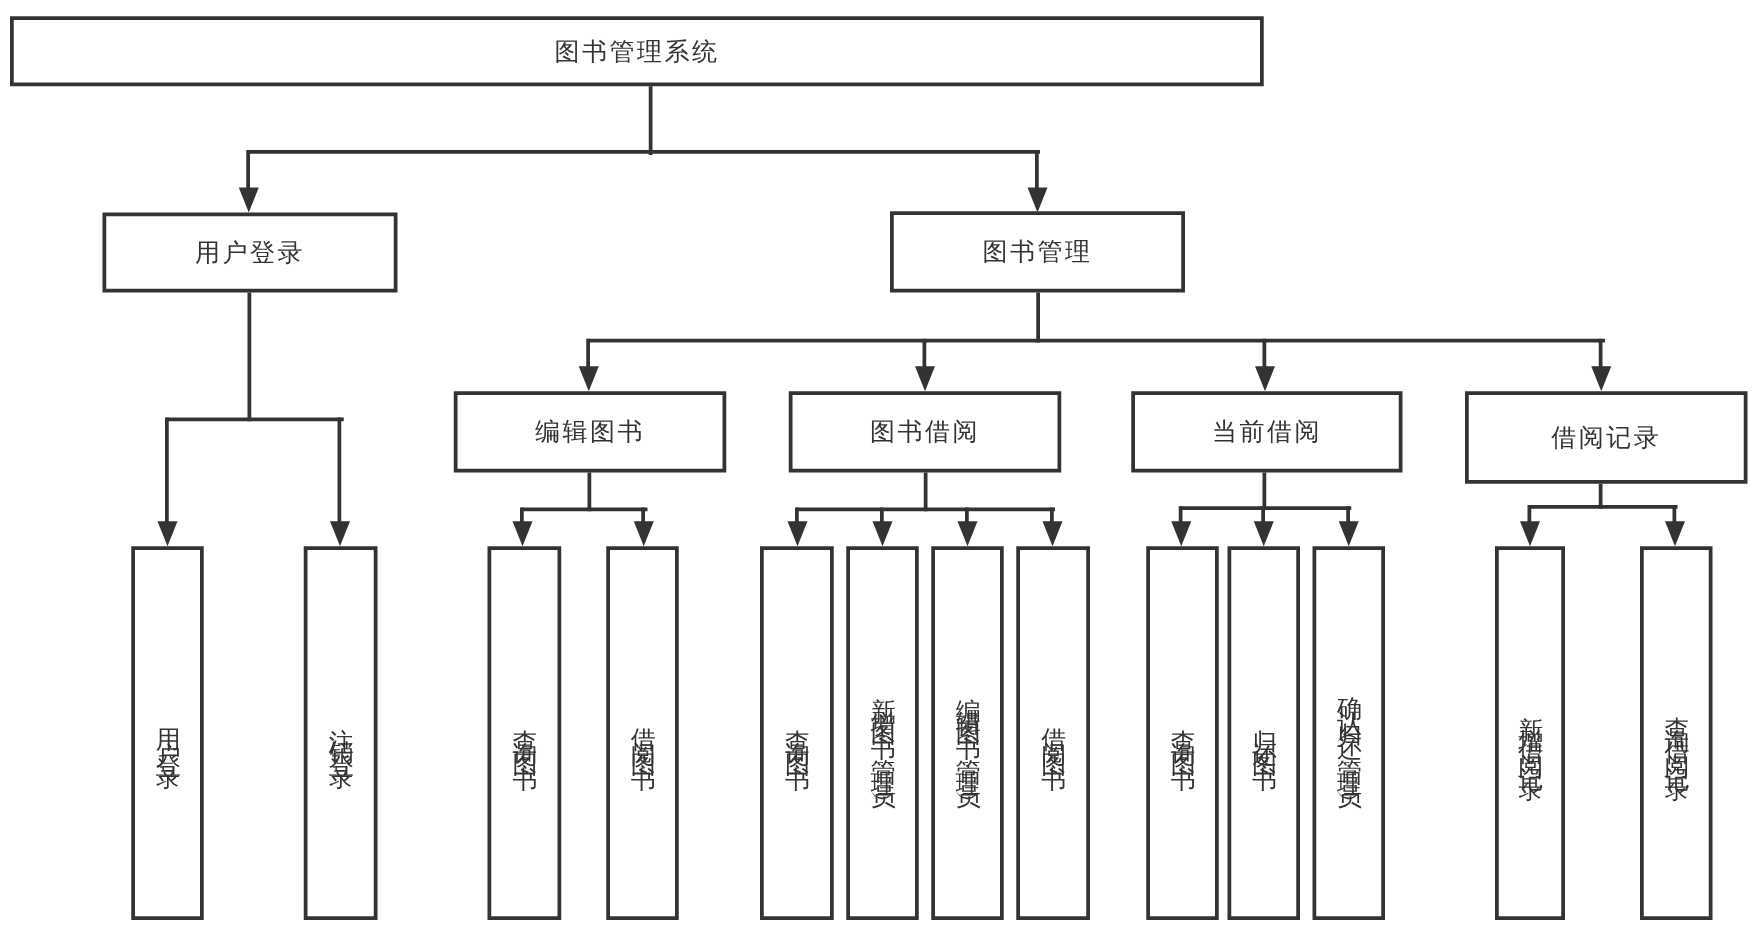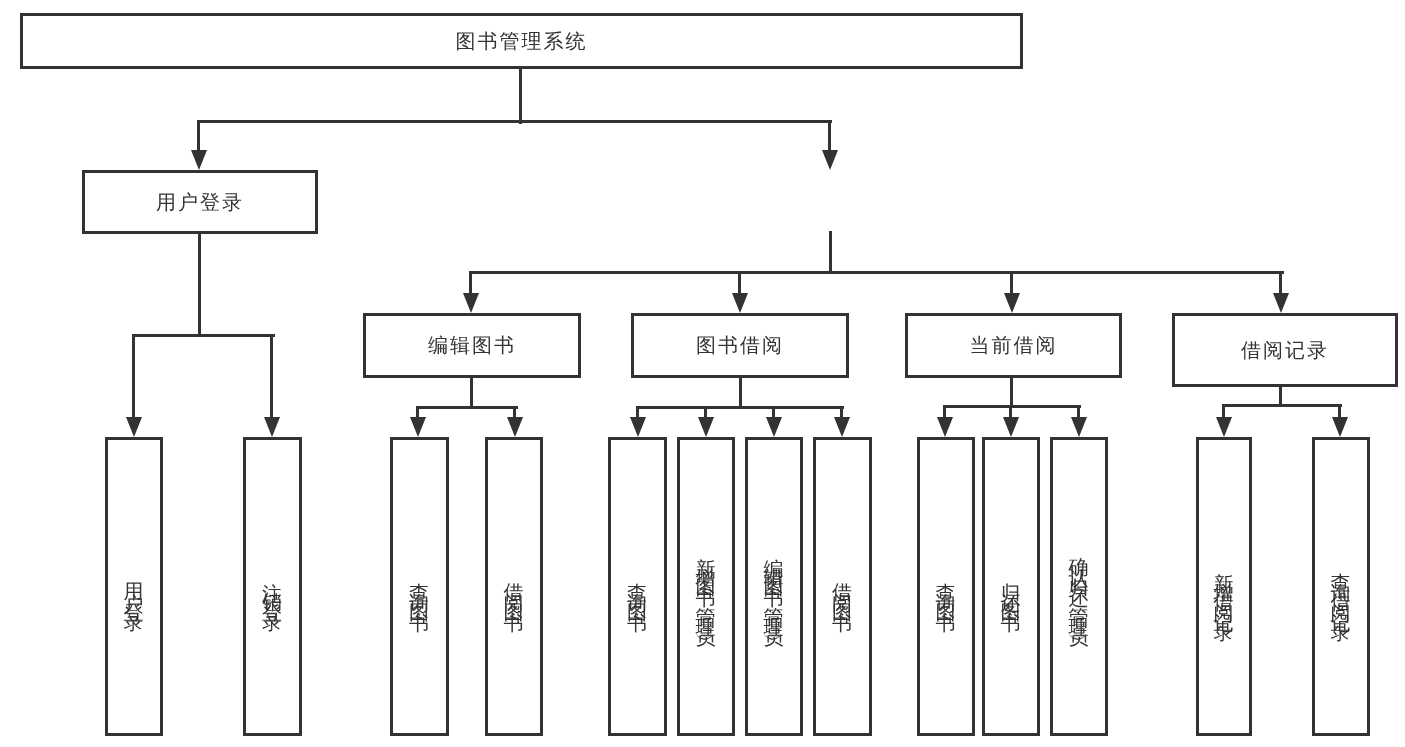--- a/index.html
+++ b/index.html
@@ -61,26 +61,29 @@
     color:var(--watermark);
     z-index:4;
     white-space:nowrap;
   }
 </style>
 </head>
 <body>
 
 <div id="stage">
 
-  <div class="node h-node" style="left:20px;top:13px;width:1003px;height:56px;">
+  <div class="node h-node" style="left:8px;top:13px;width:1003px;height:56px;">
     <span>图书管理系统</span>
   </div>
 
   <div class="node h-node" style="left:82px;top:170px;width:236px;height:64px;">
     <span>用户登录</span>
+  </div>
+  <div class="node h-node" style="left:712px;top:169px;width:236px;height:65px;">
+    <span>图书管理</span>
   </div>
 
   <div class="node h-node" style="left:363px;top:313px;width:218px;height:65px;">
     <span>编辑图书</span>
   </div>
   <div class="node h-node" style="left:905px;top:313px;width:217px;height:65px;">
     <span>当前借阅</span>
   </div>
   <div class="node h-node" style="left:631px;top:313px;width:218px;height:65px;">
     <span>图书借阅</span>

